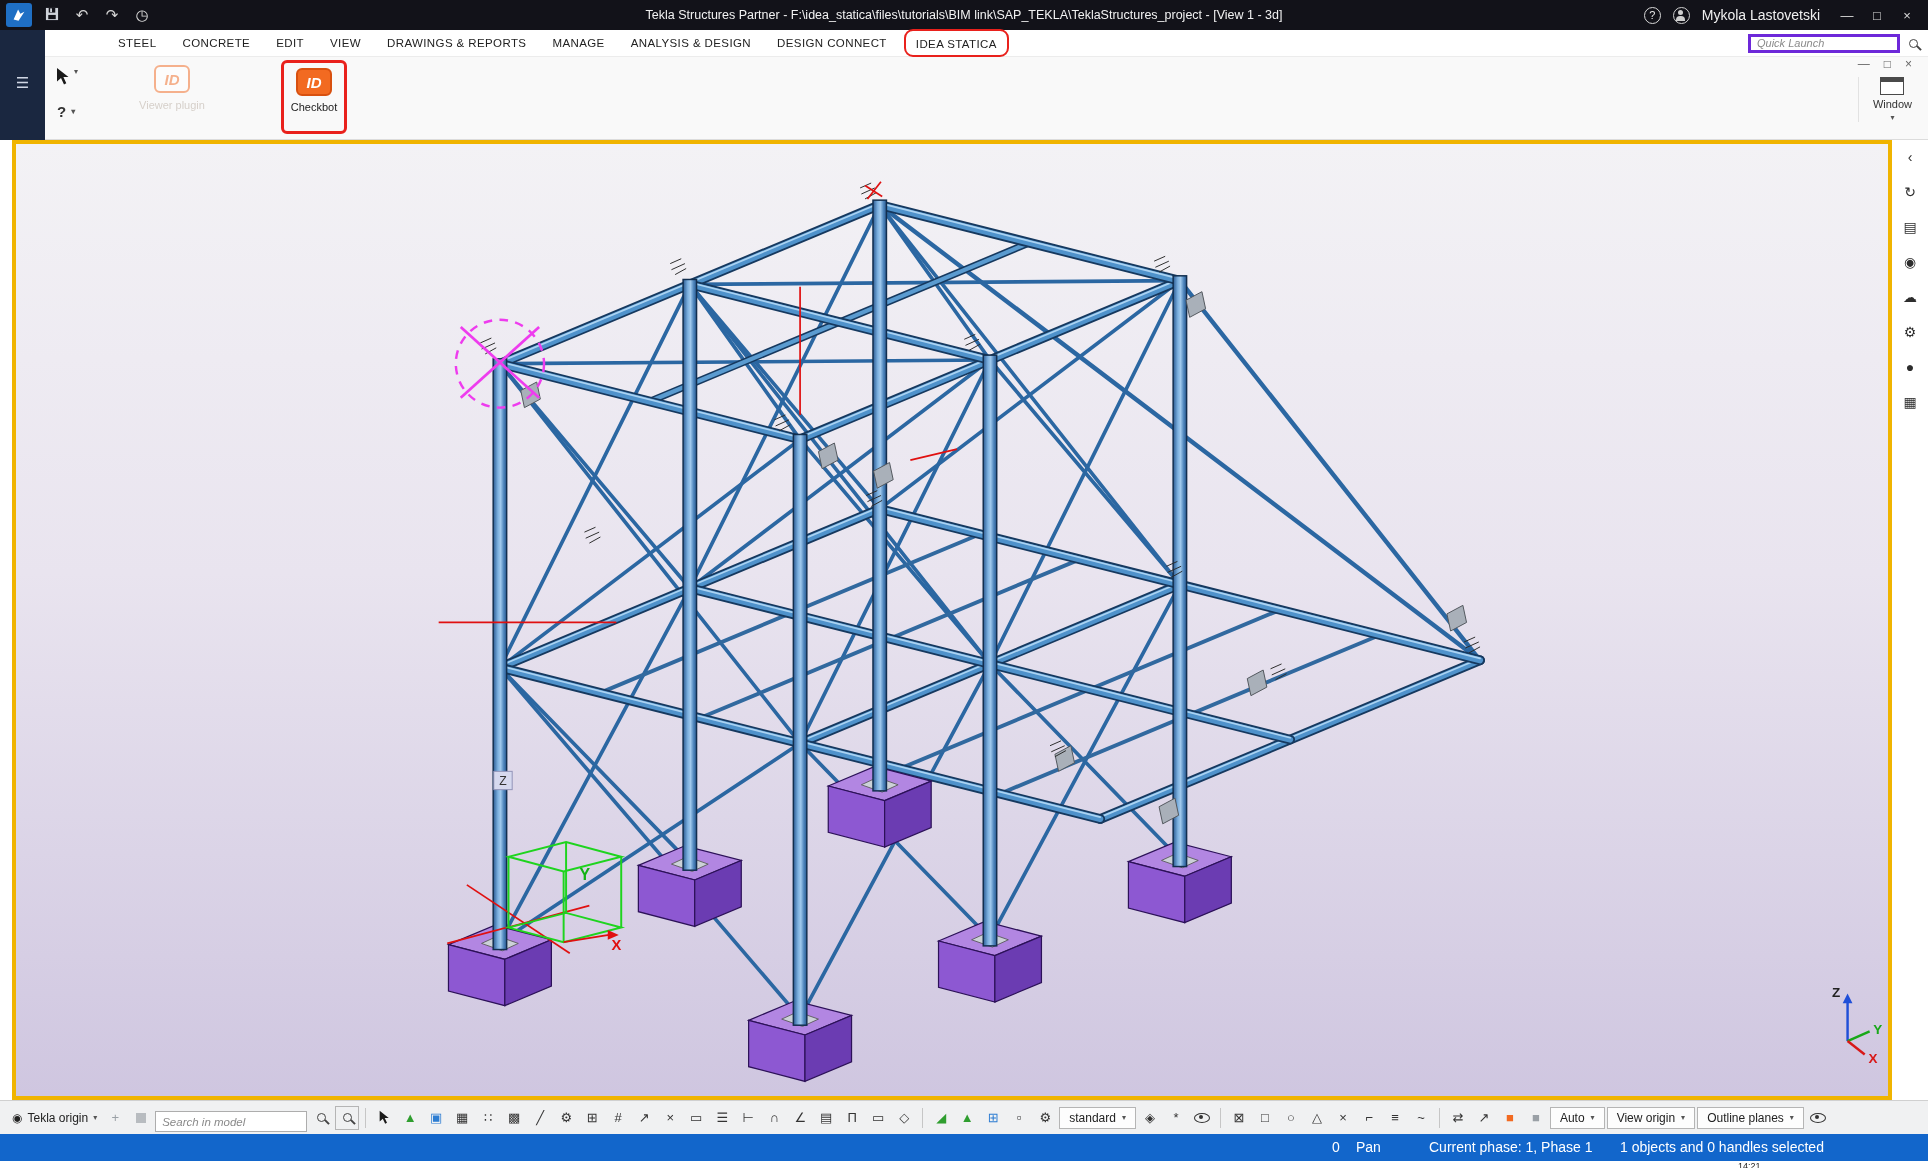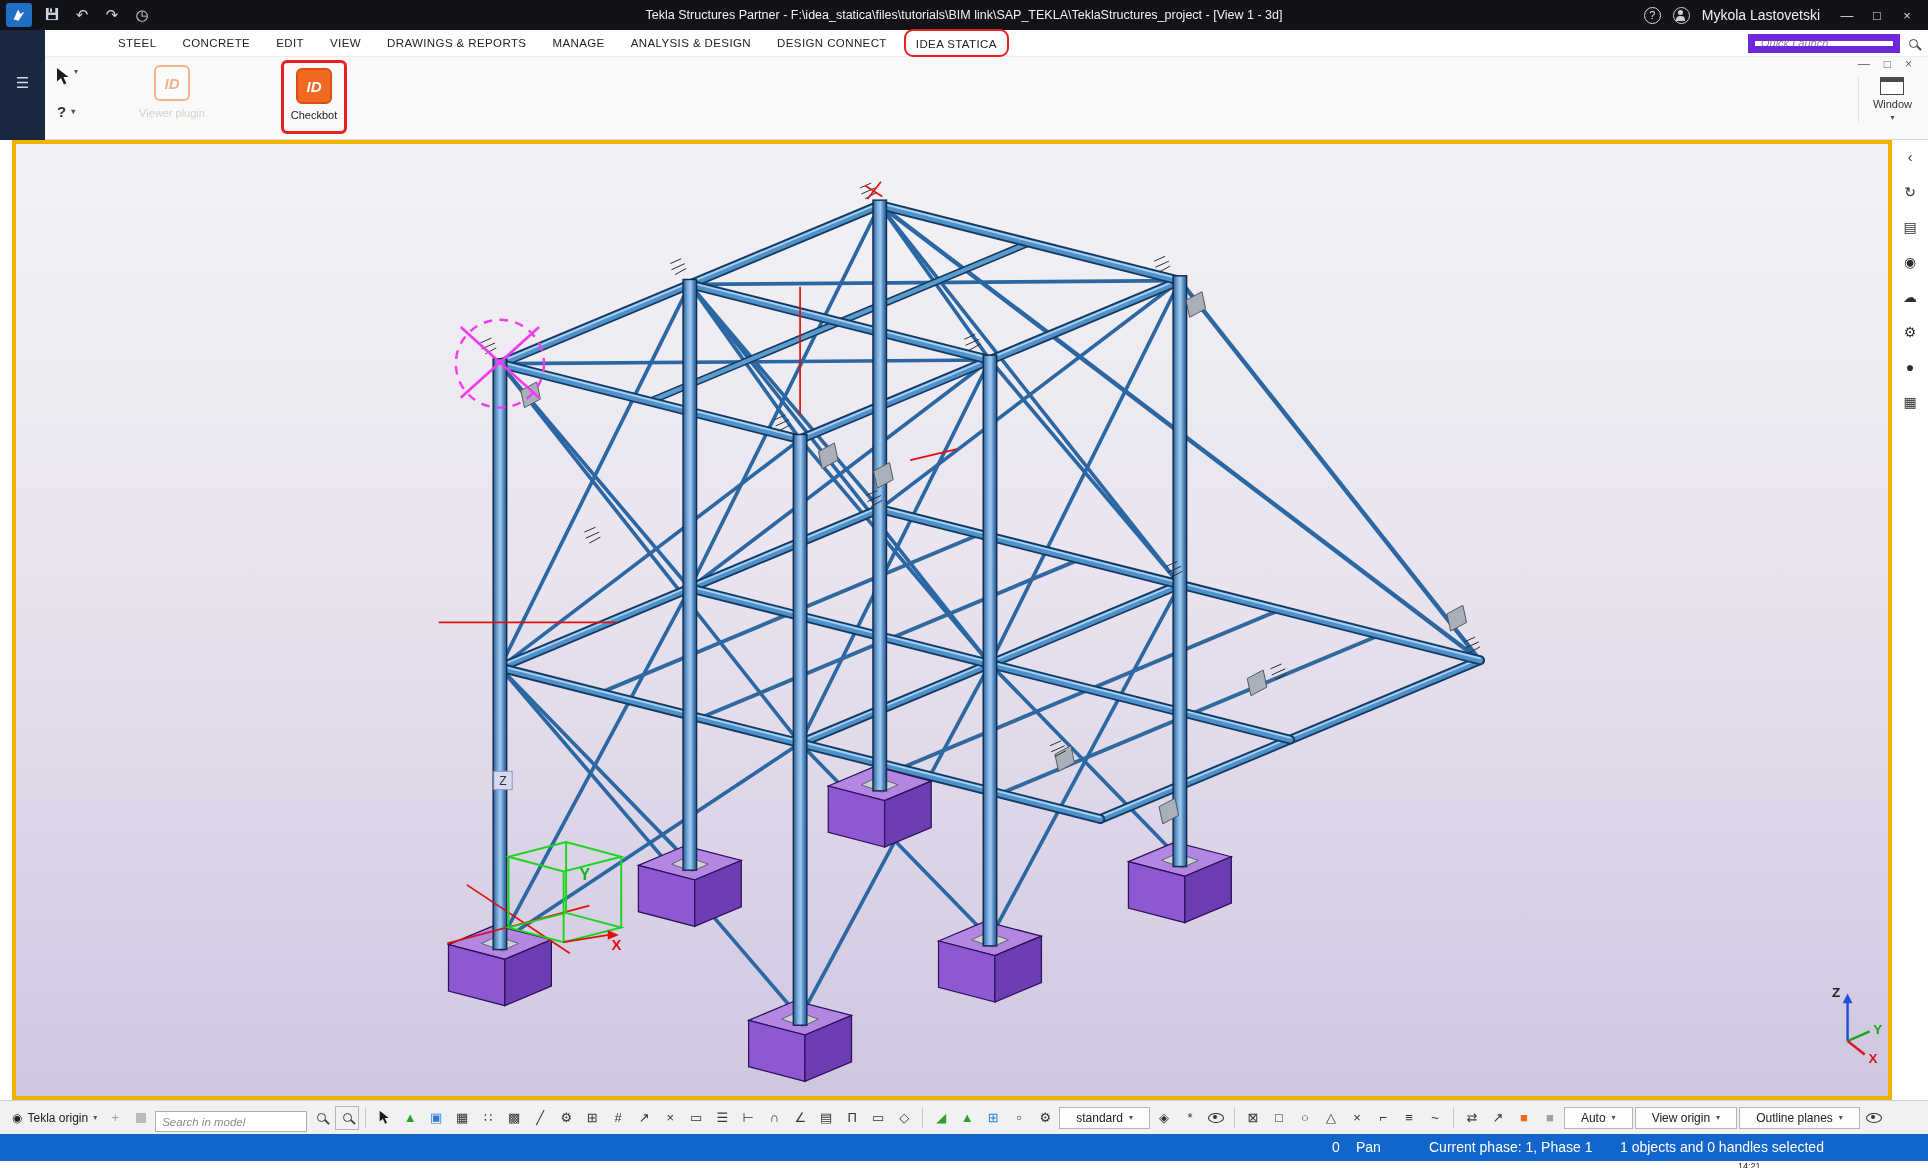--- a/index.html
+++ b/index.html
@@ -28,39 +28,39 @@
   .win-ctl { display:flex; }
   .win-ctl span { width:30px; text-align:center; font-size:13px; color:#dcdcdc; }
 
   
   .menubar { position:absolute; left:45px; top:30px; width:1883px; height:27px; background:#fff;
              display:flex; align-items:center; padding-left:60px; border-bottom:1px solid #ececec; }
   .mtab { font-size:11.5px; color:#222; padding:4px 13px; letter-spacing:.4px; white-space:nowrap; }
   .red-ring { border:2px solid #e9211c; border-radius:9px; padding:3px 10px; margin-left:4px; }
   .red-ring .mtab { padding:0; }
   .menubar-right { margin-left:auto; display:flex; align-items:center; gap:9px; margin-right:10px; }
-  .ql-input { width:152px; height:19px; border:7px solid #6d28d9; font-size:11px; padding:0 6px; color:#333; }
+  .ql-input { width:152px; height:19px; border:3px solid #6d28d9; font-size:11px; padding:0 6px; color:#333; }
   .ql-input::placeholder { font-style:italic; color:#8a8a8a; }
   .mag { display:inline-block; width:9px; height:9px; border:1.8px solid #444; border-radius:50%; position:relative; }
   .mag::after { content:""; position:absolute; width:6px; height:1.8px; background:#444;
                 right:-5px; bottom:-2px; transform:rotate(45deg); }
 
   
   .ribbon { position:absolute; left:0; top:57px; width:1928px; height:83px; background:#f9f9f9;
             border-bottom:1px solid #dcdcdc; }
   .app-strip { position:absolute; left:0; top:-27px; width:45px; height:110px; background:#1a2740;
                display:flex; justify-content:center; }
   .hamburger { margin-top:44px; color:#cfd6e4; font-size:15px; }
   .tool-cursor { position:absolute; left:55px; top:10px; display:flex; align-items:flex-start; gap:4px; }
   .tool-help { position:absolute; left:57px; top:46px; display:flex; align-items:center; gap:5px;
                font-size:15px; font-weight:bold; color:#333; }
   .caret { font-size:8px; color:#555; }
   .viewer-btn { position:absolute; left:126px; top:8px; width:92px; display:flex; flex-direction:column;
                 align-items:center; gap:6px; opacity:.5; }
-  .id-icon { width:36px; height:36px; border-radius:6px; display:flex; align-items:center; justify-content:center;
+  .id-icon { width:36px; height:28px; border-radius:6px; display:flex; align-items:center; justify-content:center;
              font-weight:bold; font-style:italic; font-size:15px; }
   .id-outline { background:#fff; border:2px solid #f26a21; color:#f26a21; }
   .id-solid { background:#f26a21; border:2px solid #d8500f; color:#fff; }
   .viewer-lbl { font-size:11px; color:#b3a79b; }
   .checkbot-wrap { position:absolute; left:281px; top:3px; width:66px; height:74px; border:3px solid #e9211c;
                    border-radius:6px; display:flex; flex-direction:column; align-items:center; padding-top:5px; gap:5px; }
   .checkbot-lbl { font-size:11px; color:#222; }
   .mdi-ctl { position:absolute; right:16px; top:0px; display:flex; gap:14px; font-size:12px; color:#666; }
   .window-btn { position:absolute; right:16px; top:20px; display:flex; flex-direction:column; align-items:center;
                 gap:3px; padding-left:14px; border-left:1px solid #e2e2e2; }
@@ -99,21 +99,21 @@
               font-size:12px; color:#222; overflow:hidden; }
   .flat { display:flex; align-items:center; gap:5px; background:none; border:none; font-size:12px;
           color:#222; padding:0 4px; height:24px; white-space:nowrap; }
   .tbtn { width:24px; height:24px; min-width:24px; display:flex; align-items:center; justify-content:center;
           background:none; border:none; font-size:13px; color:#333; padding:0; }
   .tbtn.g { color:#2f9e2f; } .tbtn.b { color:#2d7dd2; } .tbtn.o { color:#f26a21; } .tbtn.dim { color:#9aa0a6; }
   .s-input { width:152px; height:21px; border:1px solid #adadad; font-size:11.5px; padding:0 6px; background:#fff;margin-top:8px; }
   .s-input::placeholder { font-style:italic; color:#8a8a8a; }
   .vsep { width:1px; height:20px; background:#c6c6c6; margin:0 4px; flex:none; }
   .ddl { display:flex; align-items:center; gap:6px; background:#fdfdfd; border:1px solid #b5b5b5;
-         height:22px; padding:0 16px; font-size:12px; color:#222; white-space:nowrap; }
+         height:22px; padding:0 9px; font-size:12px; color:#222; white-space:nowrap; }
   .eye { display:inline-block; width:16px; height:10px; border:1.6px solid #333; border-radius:50%; position:relative; }
   .eye::after { content:""; position:absolute; left:4.5px; top:1.6px; width:4px; height:4px;
                 border-radius:50%; background:#333; }
   .gsq { display:inline-block; width:10px; height:10px; background:#b8bcc0; }
 
   
   .statusbar { position:absolute; left:0; top:1134px; width:1928px; height:27px; background:#1266cb;
                color:#fff; font-size:14px; }
   .statusbar span { position:absolute; top:0; line-height:27px; white-space:nowrap; }
 

